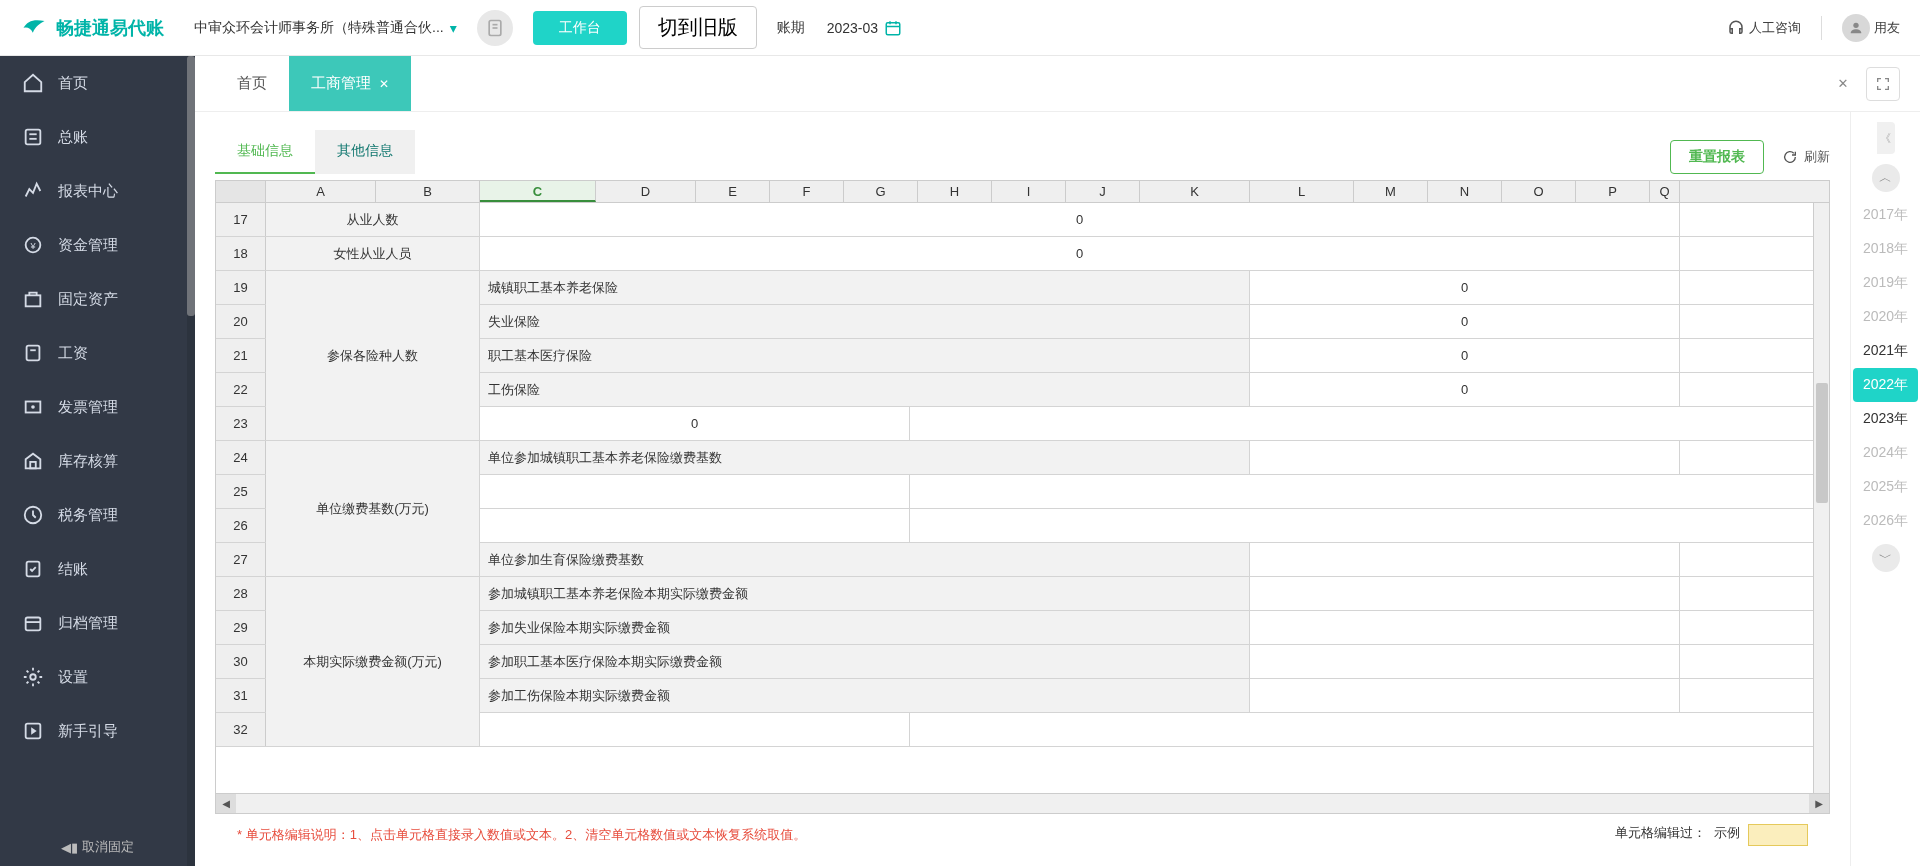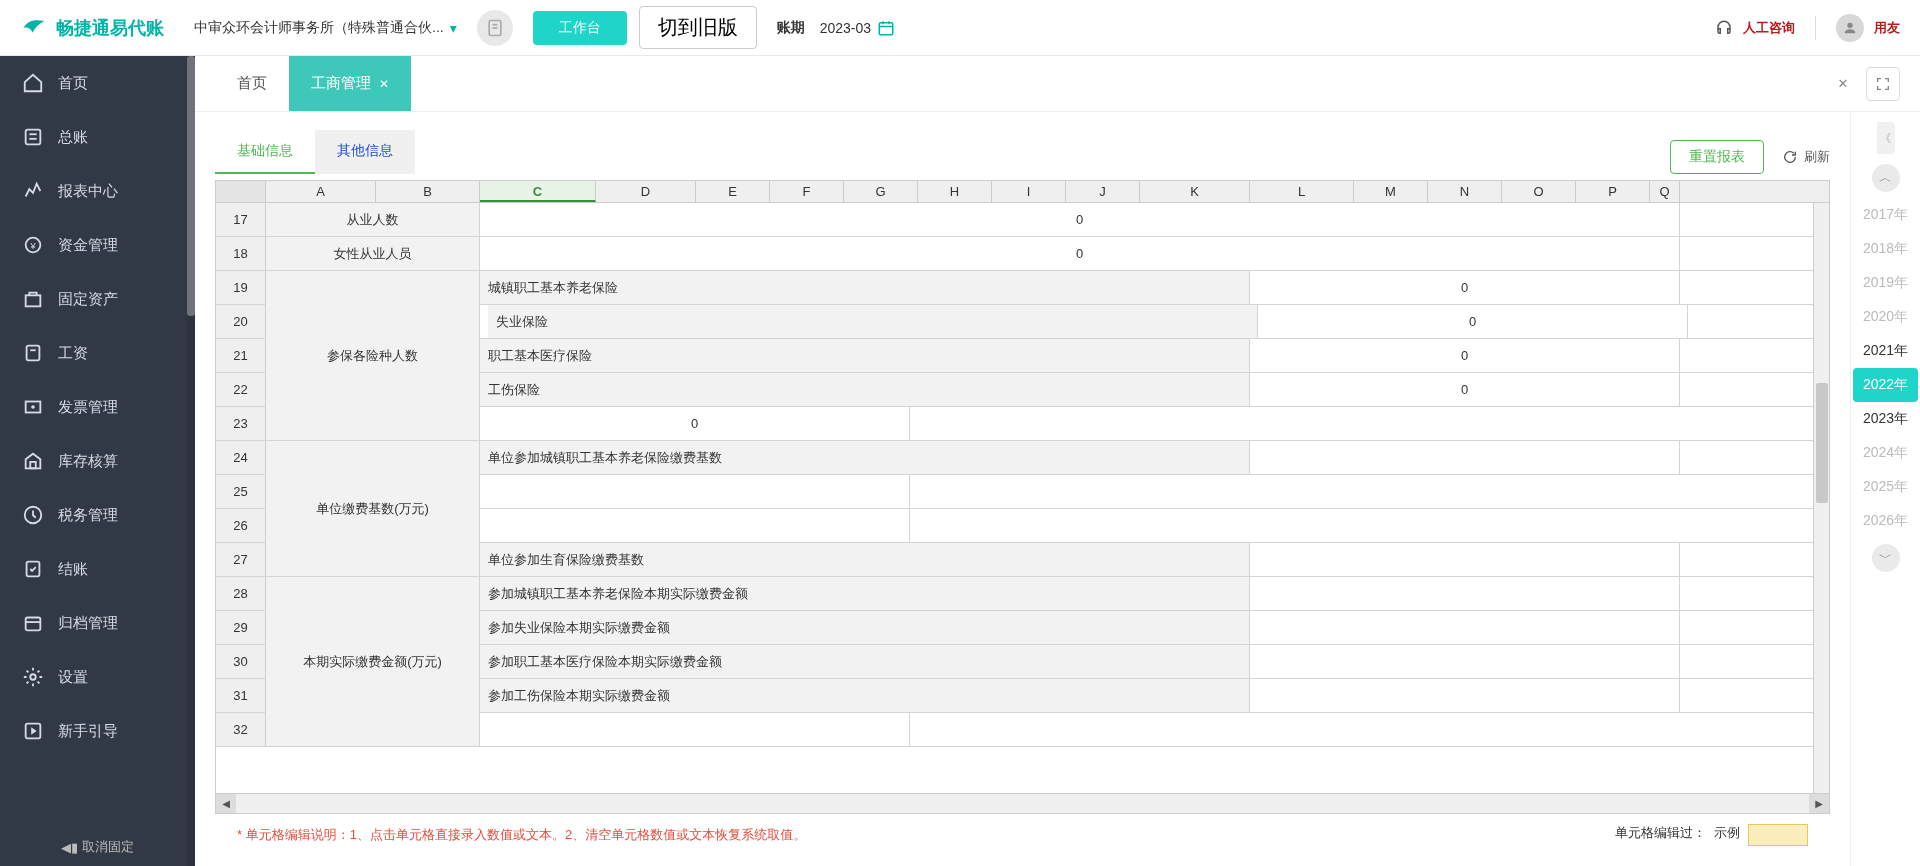--- a/index.html
+++ b/index.html
@@ -8,25 +8,25 @@
 
 
 .header { height: 56px; display: flex; align-items: center; border-bottom: 1px solid #e8e8e8; padding: 0 20px; flex-shrink: 0; }
 .logo { display: flex; align-items: center; color: #00b4a8; font-size: 18px; font-weight: bold; margin-right: 30px; }
 .logo-icon { width: 28px; height: 28px; margin-right: 8px; }
 .company-select { display: flex; align-items: center; color: #333; font-size: 14px; margin-right: 20px; cursor: pointer; }
 .company-select .chev { color: #00b4a8; margin-left: 6px; }
 .circle-icon { width: 36px; height: 36px; border-radius: 50%; background: #e8e8e8; display: flex; align-items: center; justify-content: center; color: #aaa; margin-right: 20px; }
 .btn-primary { background: #1fd4c8; color: #fff; padding: 8px 26px; border: none; border-radius: 4px; font-size: 14px; cursor: pointer; margin-right: 12px; }
 .btn-outline { background: #fff; border: 1px solid #ccc; padding: 7px 18px; border-radius: 4px; font-size: 20px; cursor: pointer; margin-right: 20px; }
-.period-label { font-size: 14px; margin-right: 15px; font-weight: bold; }
+.period-label { font-size: 14px; margin-right: 22px; }
 .period-value { font-size: 14px; color: #333; margin-right: 6px; }
 .cal-icon { color: #00b4a8; }
 .header-right { margin-left: auto; display: flex; align-items: center; gap: 20px; }
-.head-link { display: flex; align-items: center; gap: 10px; color: #b91c1c; cursor: pointer; font-weight: bold; }
+.head-link { display: flex; align-items: center; gap: 4px; color: #404040; cursor: pointer; }
 .divider-v { width: 1px; height: 24px; background: #ddd; }
 .avatar { width: 28px; height: 28px; border-radius: 50%; background: #d8d8d8; display: flex; align-items: center; justify-content: center; color: #888; }
 
 
 .body { display: flex; flex: 1; min-height: 0; }
 .sidebar { width: 195px; background: #323946; color: #d5dbe6; display: flex; flex-direction: column; flex-shrink: 0; position: relative; }
 .sb-item { display: flex; align-items: center; gap: 14px; padding: 16px 22px; cursor: pointer; font-size: 15px; }
 .sb-icon { width: 22px; height: 22px; display: flex; align-items: center; justify-content: center; }
 .sb-bottom { margin-top: auto; }
 .sb-cancel { display: flex; align-items: center; justify-content: center; gap: 4px; padding: 10px; color: #bbb; font-size: 13px; cursor: pointer; }
@@ -42,23 +42,23 @@
 .tab-right { margin-left: auto; display: flex; align-items: center; gap: 6px; }
 .icon-btn { width: 34px; height: 34px; display: flex; align-items: center; justify-content: center; color: #888; cursor: pointer; border: 1px solid transparent; }
 .icon-btn.boxed { border: 1px solid #ddd; border-radius: 4px; }
 
 
 .content-area { flex: 1; display: flex; min-height: 0; }
 .sheet-wrap { flex: 1; display: flex; flex-direction: column; padding: 18px 20px 10px 20px; min-width: 0; }
 .subtabs-row { display: flex; align-items: flex-end; }
 .subtab { padding: 12px 22px; font-size: 14px; color: #777; cursor: pointer; border-bottom: 2px solid transparent; }
 .subtab.active { color: #51b851; border-bottom: 2px solid #51b851; background: #fff; }
-.subtab.inactive { background: #f0f0f0; color: #1d4ed8; }
+.subtab.inactive { background: #f0f0f0; color: #0f766e; }
 .subtabs-actions { margin-left: auto; display: flex; align-items: center; gap: 18px; }
-.btn-green-outline { border: 1px solid #51b851; color: #51b851; background: #fff; padding: 7px 18px; border-radius: 4px; font-size: 14px; cursor: pointer; }
+.btn-green-outline { border: 1px solid #51b851; color: #51b851; background: #fff; padding: 7px 18px; border-radius: 4px; font-size: 14px; cursor: pointer; font-weight: bold; }
 .refresh { display: flex; align-items: center; gap: 6px; color: #555; cursor: pointer; }
 
 
 .spreadsheet { flex: 1; border: 1px solid #ccc; margin-top: 6px; display: flex; flex-direction: column; min-height: 0; position: relative; }
 .col-headers { display: flex; background: #efefef; border-bottom: 1px solid #ccc; height: 22px; flex-shrink: 0; }
 .ch-corner { width: 50px; border-right: 1px solid #ccc; background: #e5e5e5; }
 .ch-cell { flex: 0 0 auto; text-align: center; font-size: 13px; color: #333; border-right: 1px solid #ccc; line-height: 22px; }
 .ch-cell.sel { background: #e8f3e8; border-bottom: 2px solid #388e3c; color: #388e3c; font-weight: bold; }
 .rows { flex: 1; overflow: hidden; }
 .row { display: flex; height: 34px; border-bottom: 1px solid #d4d4d4; }
@@ -346,21 +346,21 @@
                 </div>
                 <div class="row" style="position: relative;">
                   <div class="row-num">19</div>
                   <div class="cell merged-label bg-gray" style="width: 214px; height: 170px; line-height: normal; position: relative; border-bottom: 1px solid rgb(212, 212, 212);">参保各险种人数</div>
                   <div class="cell bg-gray" style="width: 770px;">城镇职工基本养老保险</div>
                   <div class="cell" style="width: 430px; text-align: center;">0</div>
                 </div>
                 <div class="row">
                   <div class="row-num">20</div>
                   <div style="width: 214px; flex-shrink: 0;"></div>
-                  <div class="cell bg-gray" style="width: 770px; margin-left: 8px;">失业保险</div>
+                  <div class="cell bg-gray" style="width: 770px;">失业保险</div>
                   <div class="cell" style="width: 430px; text-align: center;">0</div>
                 </div>
                 <div class="row">
                   <div class="row-num">21</div>
                   <div style="width: 214px; flex-shrink: 0;"></div>
                   <div class="cell bg-gray" style="width: 770px;">职工基本医疗保险</div>
                   <div class="cell" style="width: 430px; text-align: center;">0</div>
                 </div>
                 <div class="row">
                   <div class="row-num">22</div>

